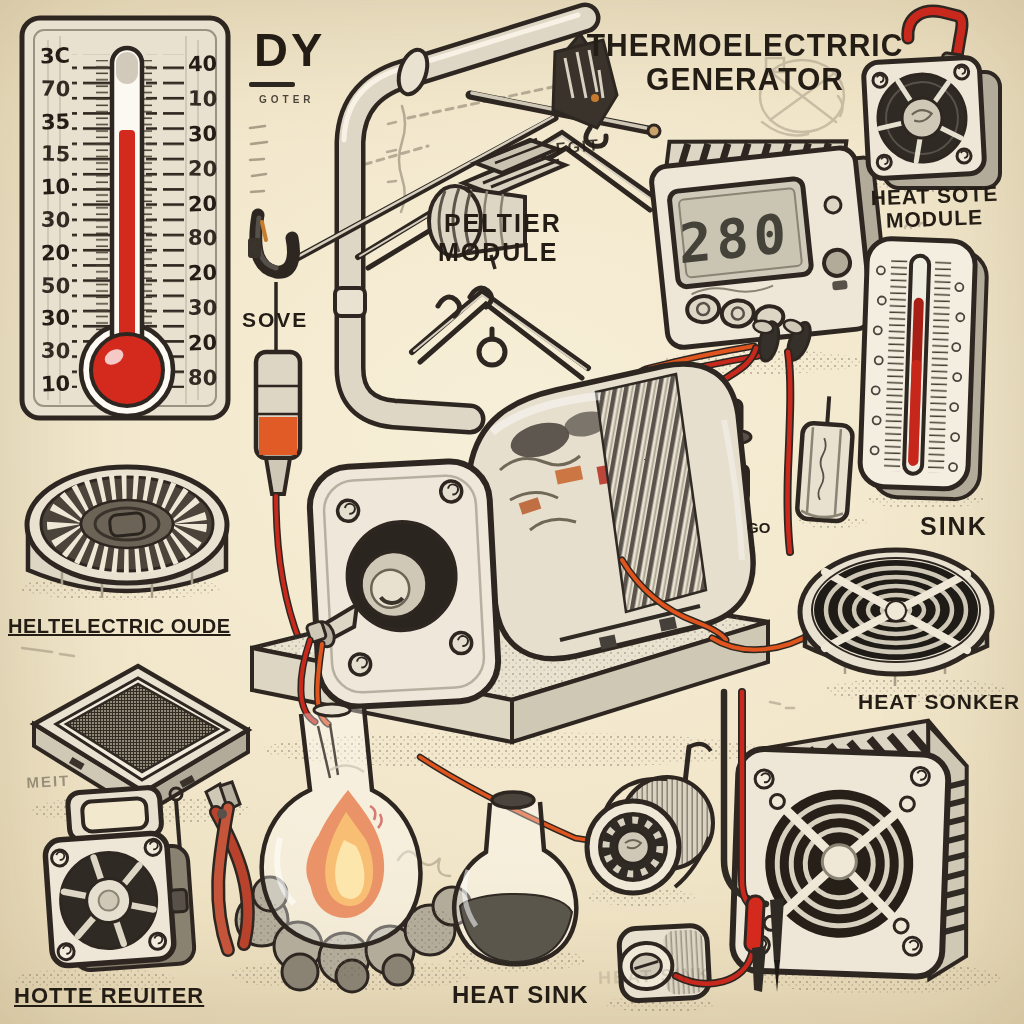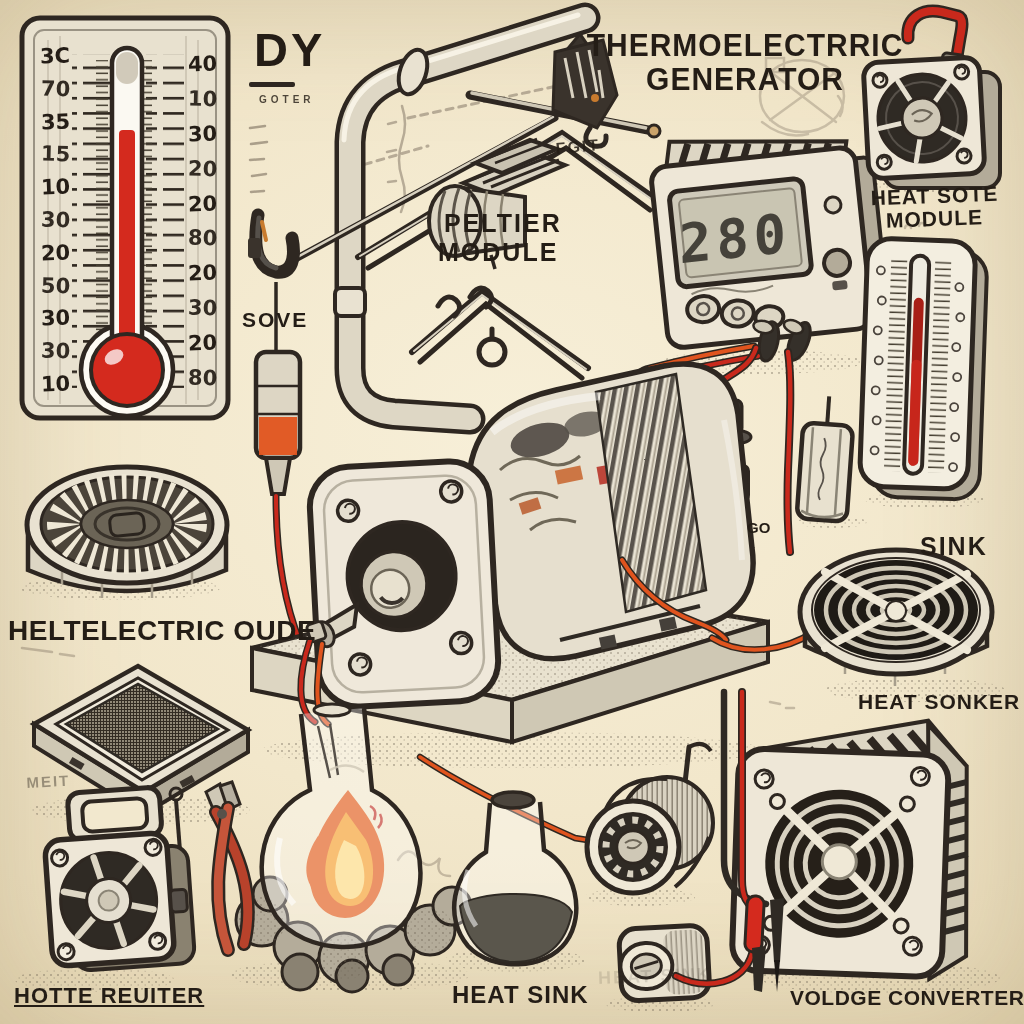--- a/index.html
+++ b/index.html
@@ -560,32 +560,31 @@
   <div class="lbl" style="left:580px;top:62px;width:330px;text-align:center;font-size:30px;letter-spacing:1px;transform:scaleY(1.05);">GENERATOR</div>
 
   <div class="lbl hand" style="left:555px;top:140px;font-size:16px;transform:rotate(-5deg);opacity:.85;">FGIT</div>
   <div class="lbl hand" style="left:444px;top:209px;font-size:25px;text-align:center;">PELTIER</div>
   <div class="lbl hand" style="left:438px;top:238px;font-size:25px;">MODULE</div>
   <div class="lbl hand" style="left:242px;top:308px;font-size:21px;">SOVE</div>
 
   <div class="lbl" style="left:852px;top:184px;width:165px;text-align:center;font-size:21px;letter-spacing:1px;transform:rotate(-2deg);">HEAT SOTE</div>
   <div class="lbl" style="left:852px;top:207px;width:165px;text-align:center;font-size:21px;letter-spacing:1px;transform:rotate(-2deg);">MODULE</div>
 
-  <div class="lbl hand" style="left:920px;top:512px;font-size:25px;margin-top:20px;">SINK</div>
+  <div class="lbl hand" style="left:920px;top:512px;font-size:25px;">SINK</div>
   <div class="lbl" style="left:747px;top:478px;font-size:15px;margin-top:41px;">GO</div>
 
-  <div class="lbl" style="left:8px;top:615px;font-size:28px;letter-spacing:.5px;">HELTELECTRIC OUDE</div>
+  <div class="lbl" style="left:8px;top:615px;font-size:20px;letter-spacing:.5px;text-decoration:underline;">HELTELECTRIC OUDE</div>
   <div class="lbl hand" style="left:26px;top:774px;font-size:15px;opacity:.4;transform:rotate(-3deg);">MEIT</div>
 
   <div class="lbl" style="left:858px;top:690px;font-size:21px;letter-spacing:1px;">HEAT SONKER</div>
 
   <div class="lbl" style="left:14px;top:983px;font-size:22px;letter-spacing:1px;text-decoration:underline;">HOTTE REUITER</div>
   <div class="lbl" style="left:452px;top:981px;font-size:24px;letter-spacing:1px;">HEAT SINK</div>
   <div class="lbl" style="left:598px;top:966px;font-size:18px;letter-spacing:2px;opacity:.12;transform:rotate(-2deg);">HEAT SINK</div>
-  <div class="lbl" style="left:790px;top:986px;font-size:21px;letter-spacing:.5px;">VOLDGE CONVERTER</div>
 
   <div class="scale-col left">
         <div>3C</div>
         <div>70</div>
         <div>35</div>
         <div>15</div>
         <div>10</div>
         <div>30</div>
         <div>20</div>
         <div>50</div>

